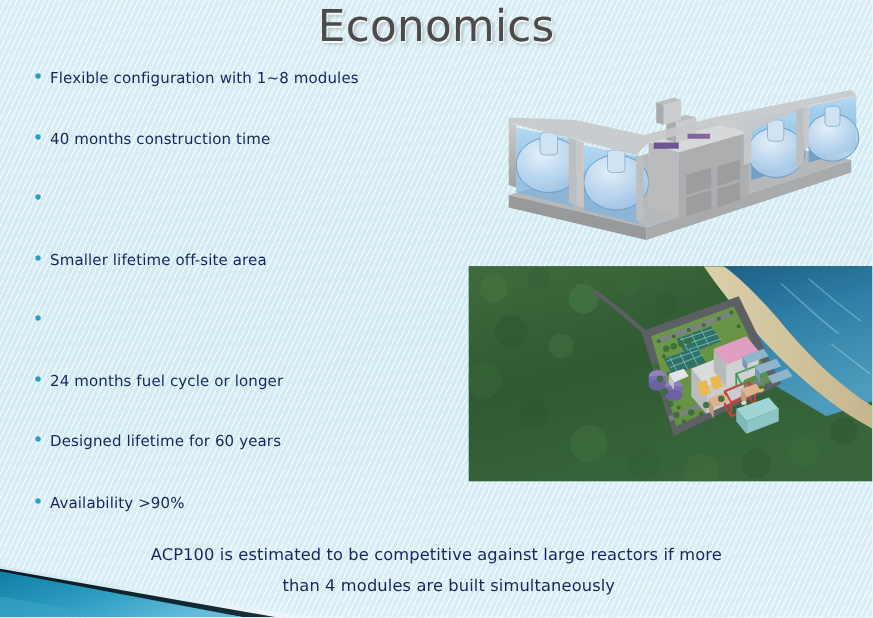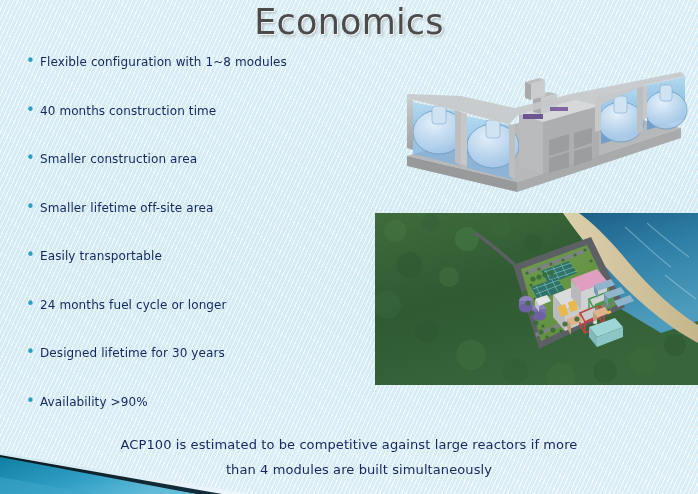--- a/index.html
+++ b/index.html
@@ -98,37 +98,35 @@
     <div class="bullet-row">
       <span class="bullet-dot">•</span>
       <span class="bullet-text">Flexible configuration with 1~8 modules</span>
     </div>
     <div class="bullet-row">
       <span class="bullet-dot">•</span>
       <span class="bullet-text">40 months construction time</span>
     </div>
     <div class="bullet-row">
       <span class="bullet-dot">•</span>
-      <span class="bullet-text">Smaller construction area</span>
     </div>
     <div class="bullet-row">
       <span class="bullet-dot">•</span>
       <span class="bullet-text">Smaller lifetime off-site area</span>
     </div>
     <div class="bullet-row">
       <span class="bullet-dot">•</span>
-      <span class="bullet-text">Easily transportable</span>
     </div>
     <div class="bullet-row">
       <span class="bullet-dot">•</span>
       <span class="bullet-text">24 months fuel cycle or longer</span>
     </div>
     <div class="bullet-row">
       <span class="bullet-dot">•</span>
-      <span class="bullet-text">Designed lifetime for 30 years</span>
+      <span class="bullet-text">Designed lifetime for 60 years</span>
     </div>
     <div class="bullet-row">
       <span class="bullet-dot">•</span>
       <span class="bullet-text">Availability &gt;90%</span>
     </div>
   </div>
 
   <svg id="reactor-img" viewBox="0 0 290 122">
     <defs>
       <linearGradient id="gSlabTop" x1="0" y1="0" x2="1" y2="1">

